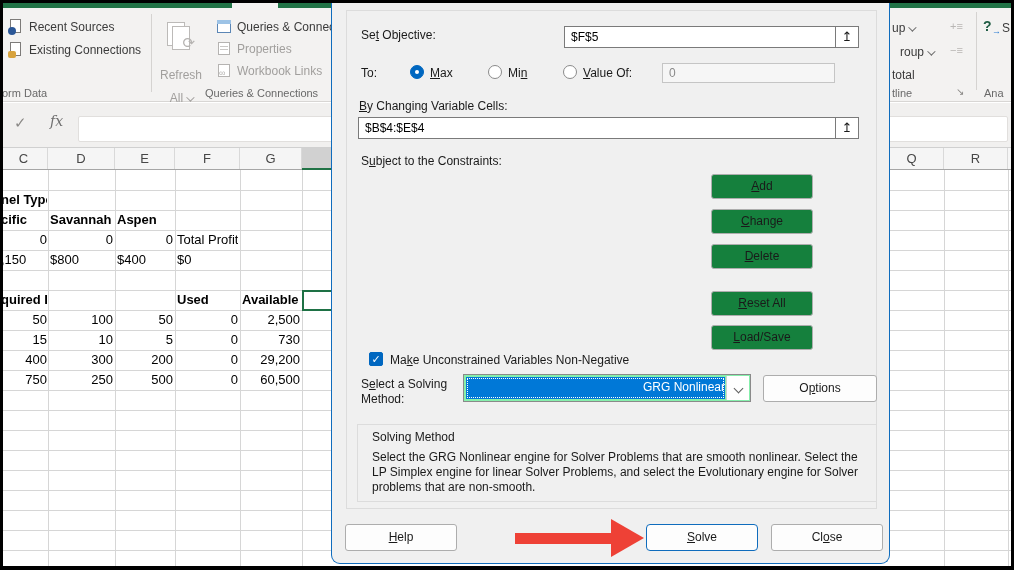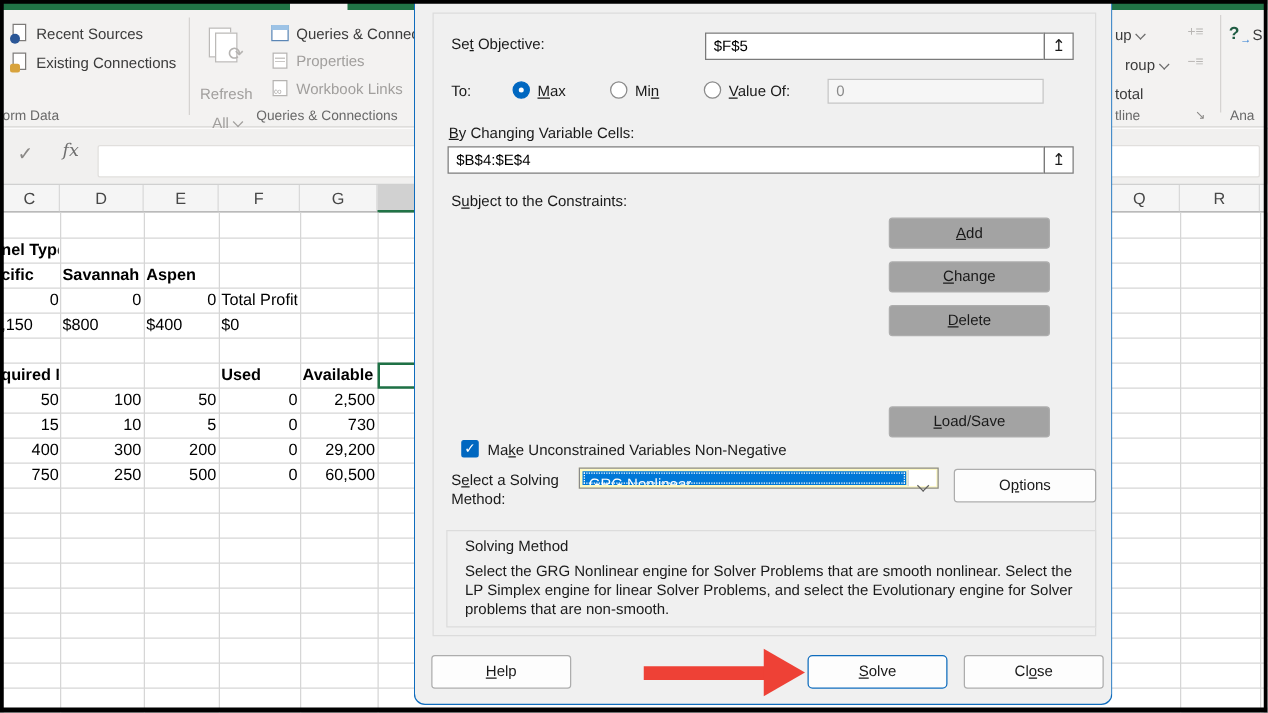--- a/index.html
+++ b/index.html
@@ -56,24 +56,24 @@
   .dlabel{position:absolute;font-size:12px;color:#1a1a1a;white-space:nowrap;}
   .field{position:absolute;height:22px;background:#fff;border:1px solid #7a7a7a;font-size:12px;line-height:20px;padding-left:6px;color:#000;}
   .picker{position:absolute;width:24px;height:22px;background:#fff;border:1px solid #7a7a7a;text-align:center;line-height:20px;font-size:13px;color:#1a1a1a;}
   .radio{position:absolute;width:14px;height:14px;border-radius:50%;border:1px solid #8a8a8a;background:#fff;}
   .radio.on{background:#0067c0;border-color:#0067c0;}
   .radio.on::after{content:"";position:absolute;left:4px;top:4px;width:4px;height:4px;border-radius:50%;background:#fff;}
   .dinput-dis{position:absolute;height:20px;background:#f6f6f6;border:1px solid #c5c5c5;font-size:12px;line-height:18px;padding-left:6px;color:#8a8a8a;}
   .clist{position:absolute;background:#fff;border:1px solid #808080;}
   .citem{position:absolute;left:0;top:0;padding:4px 6px;font-size:12px;color:#000;white-space:nowrap;}
   .sarrow{position:absolute;right:3px;font-size:9px;color:#b8b8b8;}
-  .dbtn{position:absolute;width:129px;height:25px;background:#a3a3a3;border:1px solid #adadad;border-radius:3px;
+  .dbtn{position:absolute;width:102px;height:25px;background:#15803d;border:1px solid #adadad;border-radius:3px;
         font-size:12px;text-align:center;line-height:23px;color:#1a1a1a;}
   .cbox{position:absolute;width:14px;height:14px;background:#0067c0;border:1px solid #0067c0;border-radius:2px;color:#fff;font-size:11px;line-height:13px;text-align:center;}
-  .combo{position:absolute;height:17px;background:#fef9c3;border:1px solid #8a8a8a;}
+  .combo{position:absolute;height:28px;background:#86efac;border:1px solid #8a8a8a;text-align:right;}
   .combo .selpart{position:absolute;left:2px;top:2px;right:25px;bottom:2px;background:#0078d7;color:#fff;
         font-size:12px;line-height:21px;padding-left:5px;outline:1px dotted #fff;outline-offset:-2px;white-space:nowrap;overflow:hidden;}
   .combo .chevbox{position:absolute;right:1px;top:1px;width:23px;bottom:1px;background:#fff;border-left:1px solid #d0d0d0;}
   .combo .chevbox i{position:absolute;left:8px;top:9px;width:7px;height:7px;border-right:1px solid #5f5f5f;border-bottom:1px solid #5f5f5f;transform:rotate(45deg);}
   .bigbtn2{position:absolute;height:27px;background:#fdfdfd;border:1px solid #adadad;border-radius:3px;font-size:12px;text-align:center;line-height:25px;color:#1a1a1a;}
   .descp{position:absolute;font-size:12px;color:#1a1a1a;line-height:15px;}
   .solvebtn{border:1px solid #0f6cbd;border-radius:4px;}
   
   .arrow{position:absolute;left:515px;top:519px;width:130px;height:38px;z-index:6;}
   .arrow .tail{position:absolute;left:0;top:14px;width:97px;height:11px;background:#ee4136;}
@@ -263,20 +263,21 @@
     <div class="dinput-dis" style="left:330px;top:63px;width:173px;">0</div>
 
     <div class="dlabel" style="left:27px;top:99px;"><u>B</u>y Changing Variable Cells:</div>
     <div class="field" style="left:26px;top:117px;width:478px;">$B$4:$E$4</div>
     <div class="picker" style="left:503px;top:117px;">↥</div>
 
     <div class="dlabel" style="left:29px;top:154px;">S<u>u</u>bject to the Constraints:</div>
     <div class="dbtn" style="left:379px;top:174px;"><u>A</u>dd</div>
     <div class="dbtn" style="left:379px;top:209px;"><u>C</u>hange</div>
     <div class="dbtn" style="left:379px;top:244px;"><u>D</u>elete</div>
+    <div class="dbtn" style="left:379px;top:291px;"><u>R</u>eset All</div>
     <div class="dbtn" style="left:379px;top:325px;"><u>L</u>oad/Save</div>
 
     <div class="cbox" style="left:37px;top:352px;">✓</div>
     <div class="dlabel" style="left:58px;top:353px;">Ma<u>k</u>e Unconstrained Variables Non-Negative</div>
 
     <div class="dlabel" style="left:29px;top:377px;width:112px;white-space:normal;line-height:15px;">S<u>e</u>lect a Solving Method:</div>
     <div class="combo" style="left:131px;top:374px;width:288px;">
       <div class="selpart">GRG Nonlinear</div>
       <div class="chevbox">
           <i></i>

